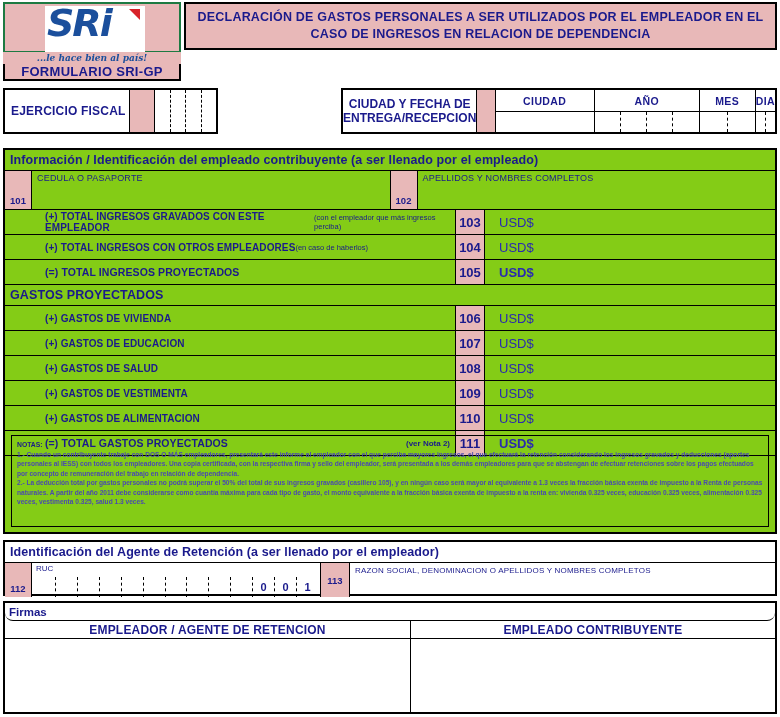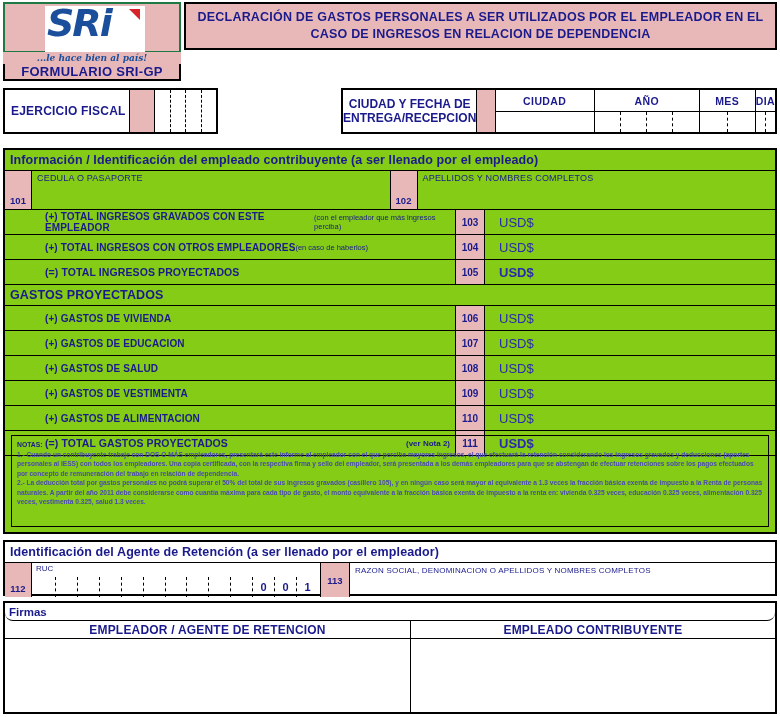--- a/index.html
+++ b/index.html
@@ -115,21 +115,21 @@
   .amt-label{
     width:445px;display:flex;align-items:center;padding-left:5px;
     font-size:9px;border-right:1px solid #000;
   }
   .amt-label .strong{font-weight:bold;font-size:10px;letter-spacing:.1px;padding-left:35px;}
   .amt-label .small{font-size:7.5px;}
   .amt-label .nota{margin-left:auto;padding-right:5px;font-size:8px;font-weight:bold;}
   .amt-code{
     width:28px;background:#e8b8b8;border-right:1px solid #000;
     display:flex;align-items:center;justify-content:center;
-    font-size:10px;font-weight:bold;
+    font-size:13px;font-weight:bold;
   }
   .amt-val{flex:1;display:flex;align-items:center;padding-left:14px;
     font-size:13px;color:#2a2ab0;}
   .amt-row.total .amt-label .strong{font-weight:bold;font-size:10.5px;}
   .amt-row.total .amt-val{font-weight:bold;}
 
   
   .notes{
     position:absolute;left:6px;right:6px;top:285px;height:92px;
     border:1px solid #000;box-sizing:border-box;padding:4px 5px;

